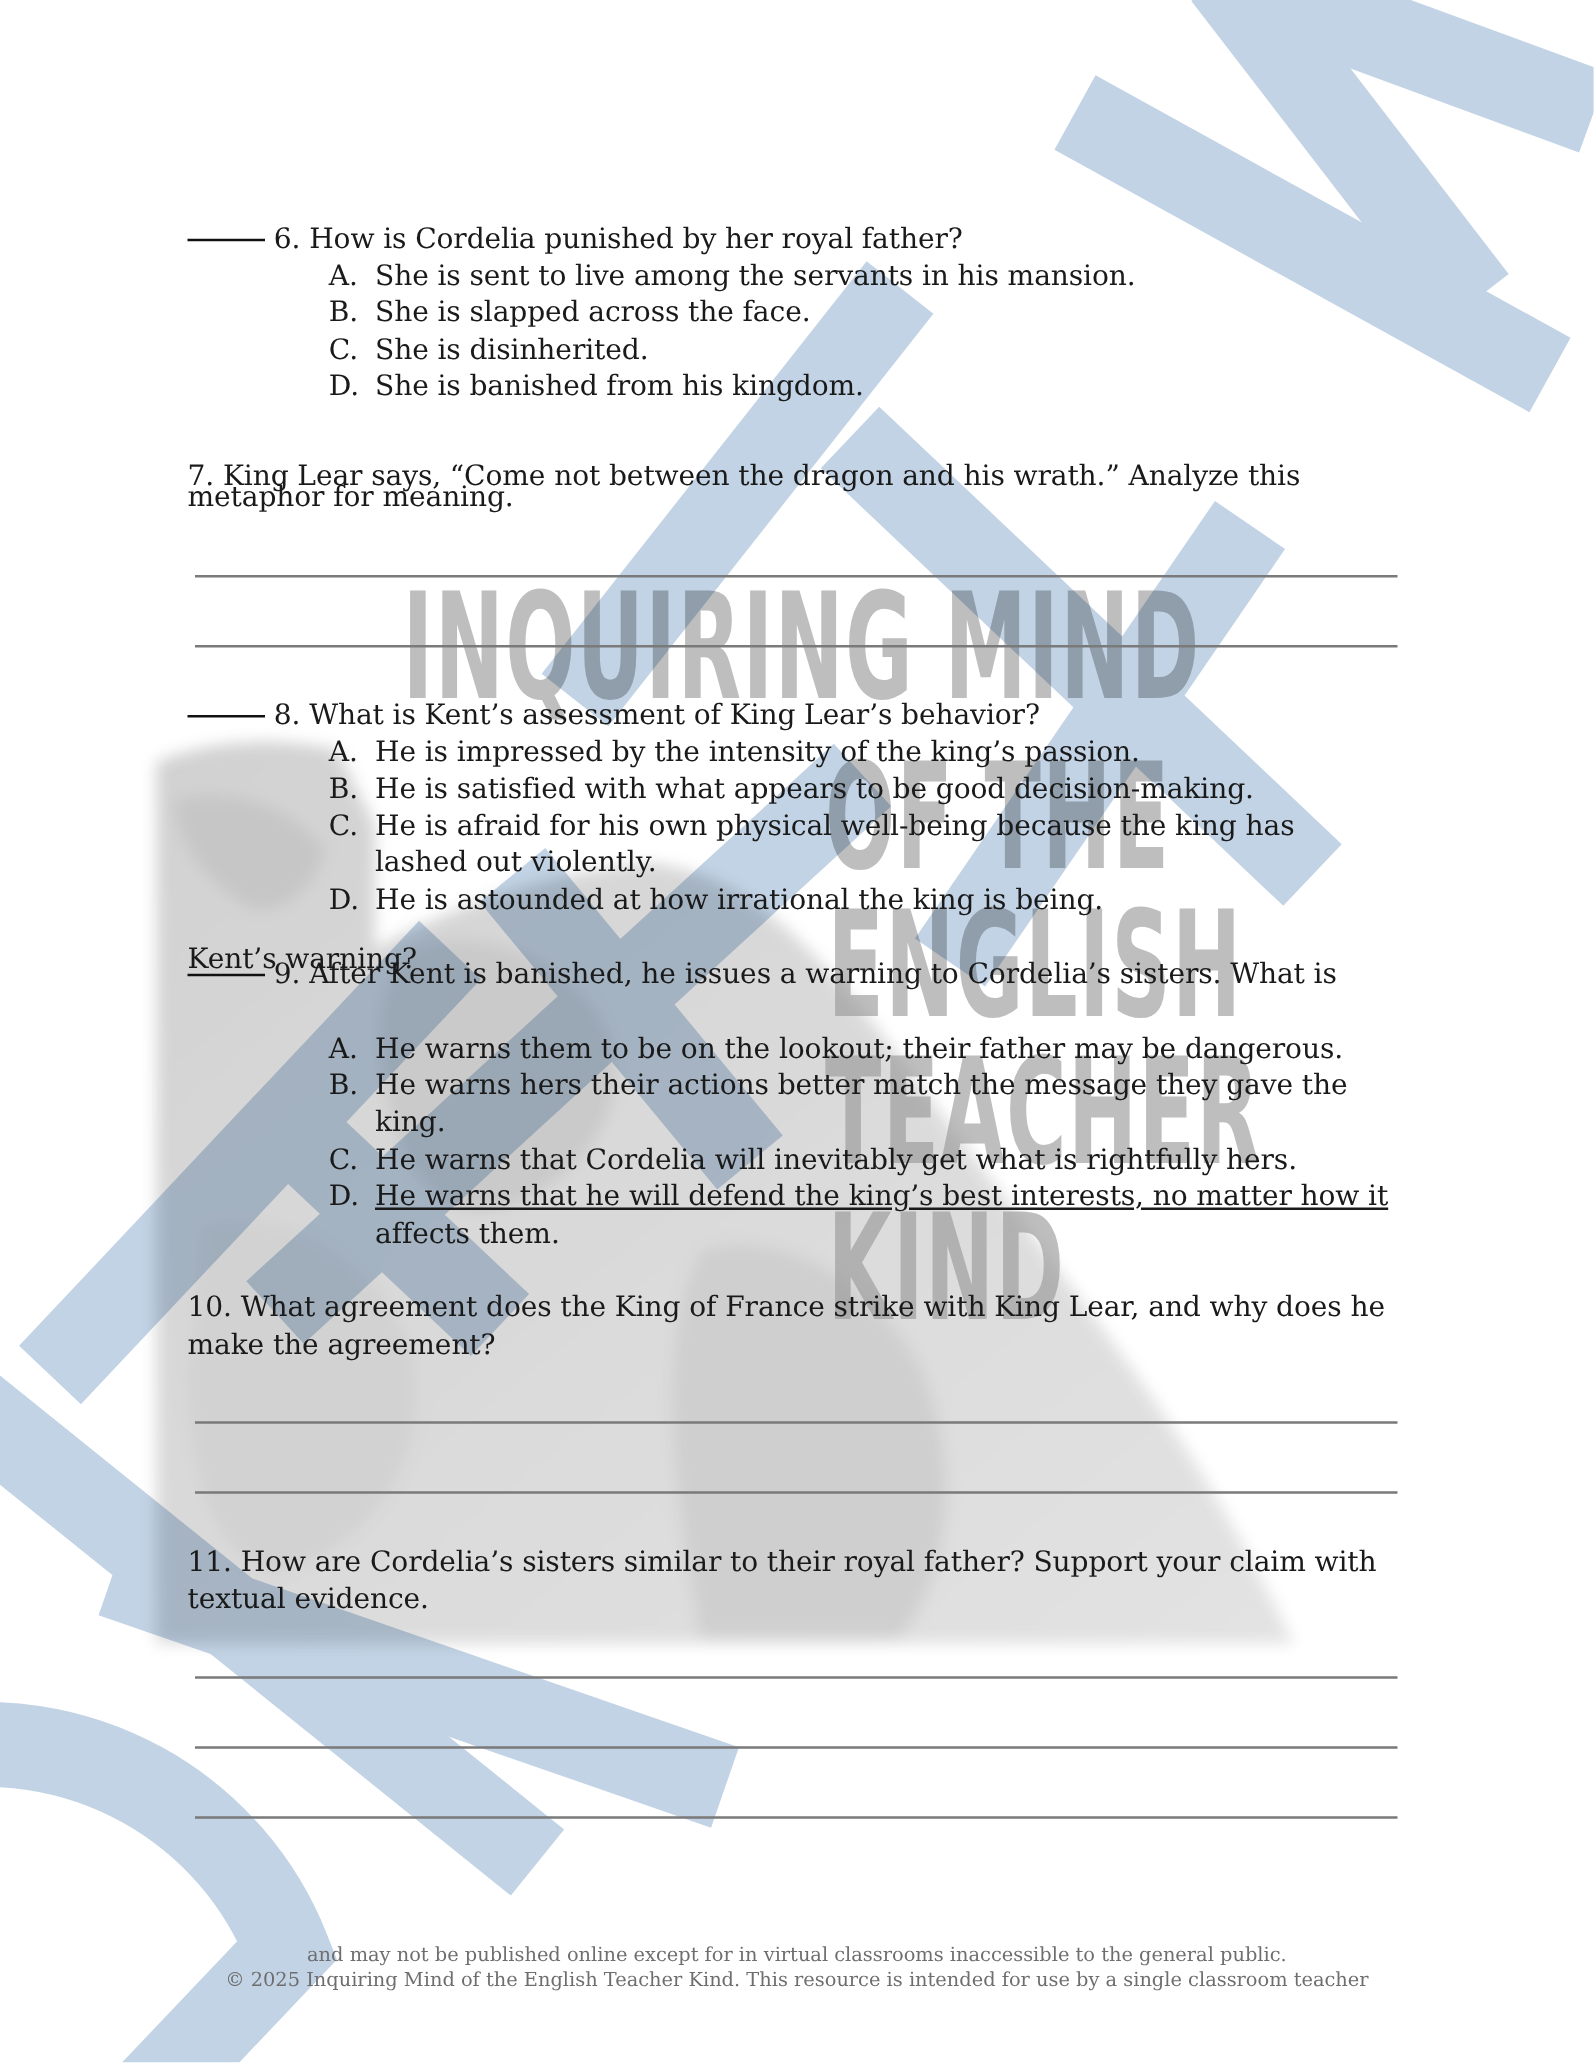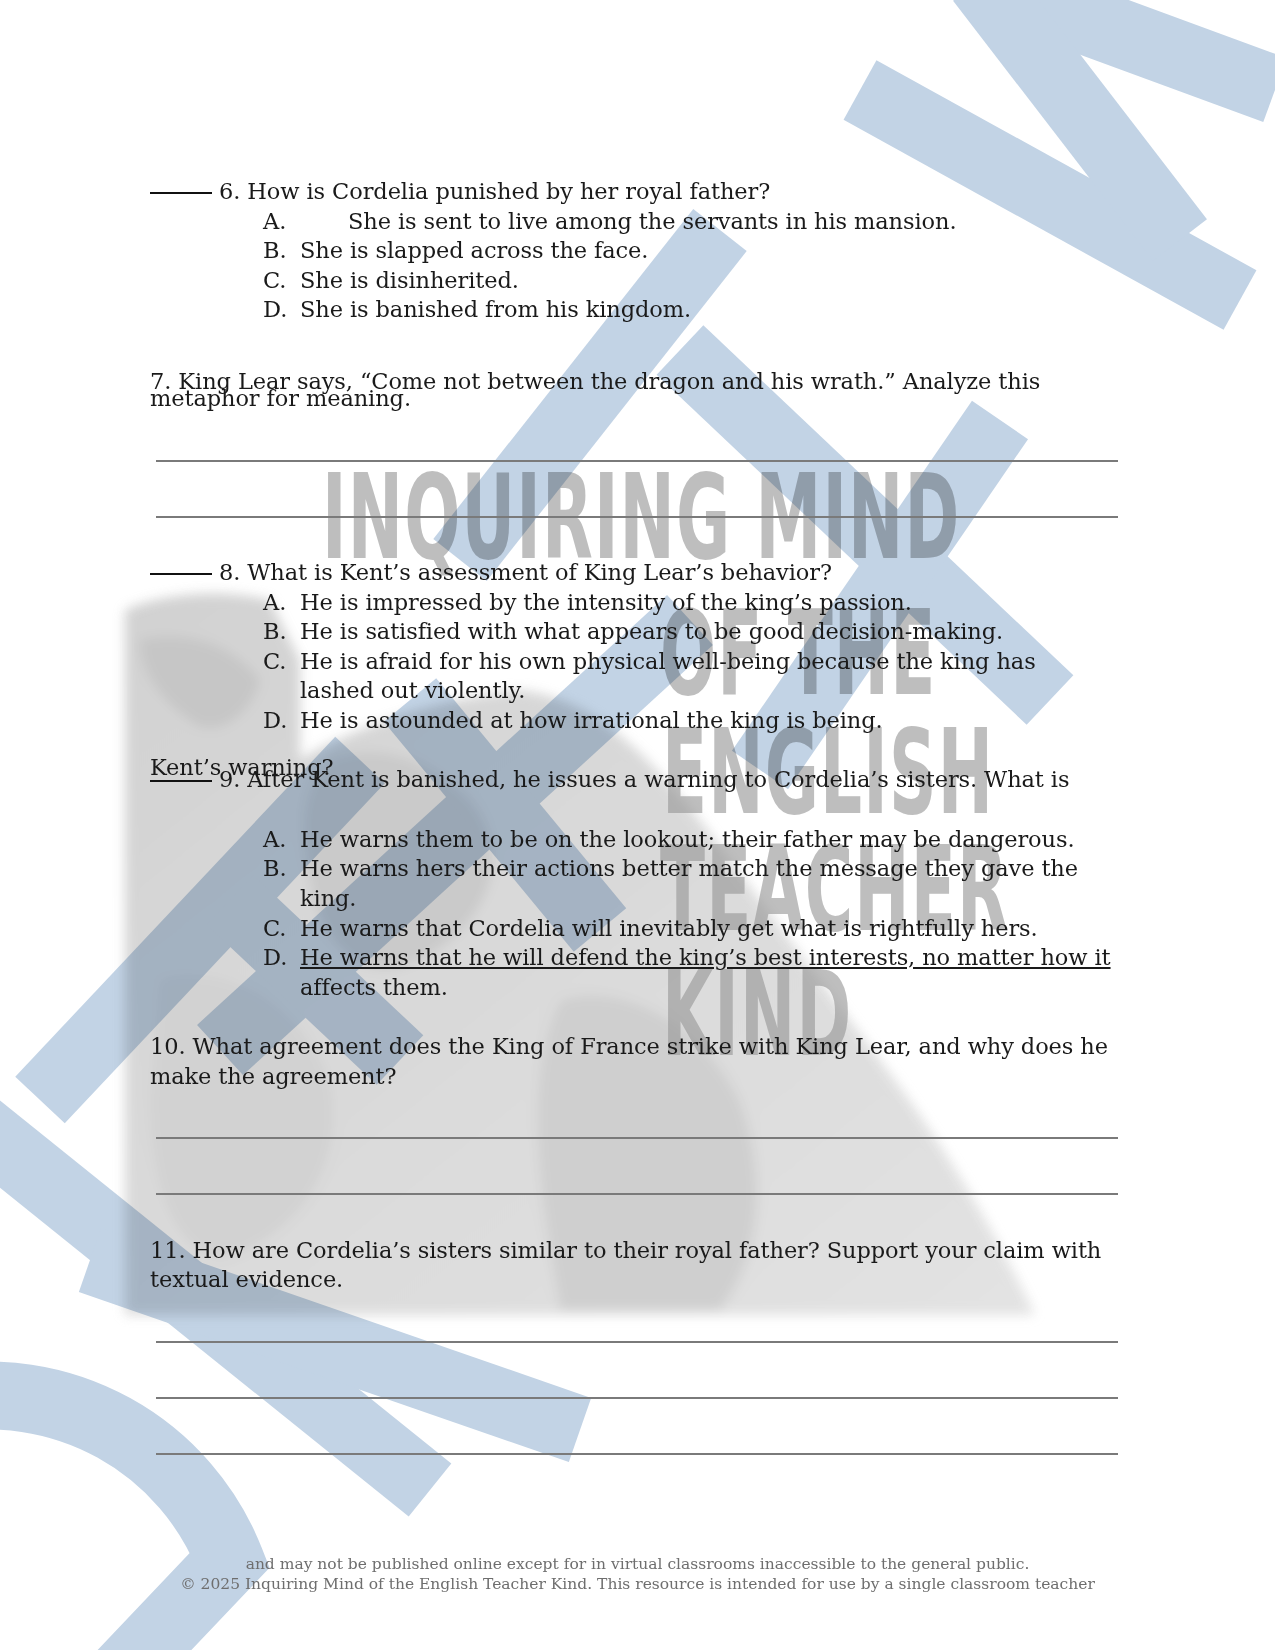--- a/index.html
+++ b/index.html
@@ -67,21 +67,21 @@
     <path d="M 1030 0 L 1275 90"></path>
     <path d="M 980 -20 L 1180 240"></path>
   </g>
 </svg>
 
 <div class="content">
 
   <div class="line" style="left:150px; top:176px;">
     <span class="blank"></span><span>6.</span> <span>How is Cordelia punished by her royal father?</span>
   </div>
-  <div class="line" style="left:263px; top:206px;"><span>A.</span><span style="position:absolute; left:37px;margin-left:48px;">She is sent to live among the servants in his mansion.</span></div>
+  <div class="line" style="left:263px; top:206px;"><span>A.</span><span style="position:absolute; left:37px;">She is sent to live among the servants in his mansion.</span></div>
   <div class="line" style="left:263px; top:235px;"><span>B.</span><span style="position:absolute; left:37px;">She is slapped across the face.</span></div>
   <div class="line" style="left:263px; top:265px;"><span>C.</span><span style="position:absolute; left:37px;">She is disinherited.</span></div>
   <div class="line" style="left:263px; top:294px;"><span>D.</span><span style="position:absolute; left:37px;">She is banished from his kingdom.</span></div>
 
   <div class="line" style="left:150px; top:366px;"><span>7.</span> <span>King Lear says, “Come not between the dragon and his wrath.”  Analyze this</span></div>
   <div class="line" style="left:150px; top:383px;">metaphor for meaning.</div>
   <div class="ans-line" style="top:460px;"></div>
   <div class="ans-line" style="top:516px;"></div>
 
   <div class="line" style="left:150px; top:557px;">

